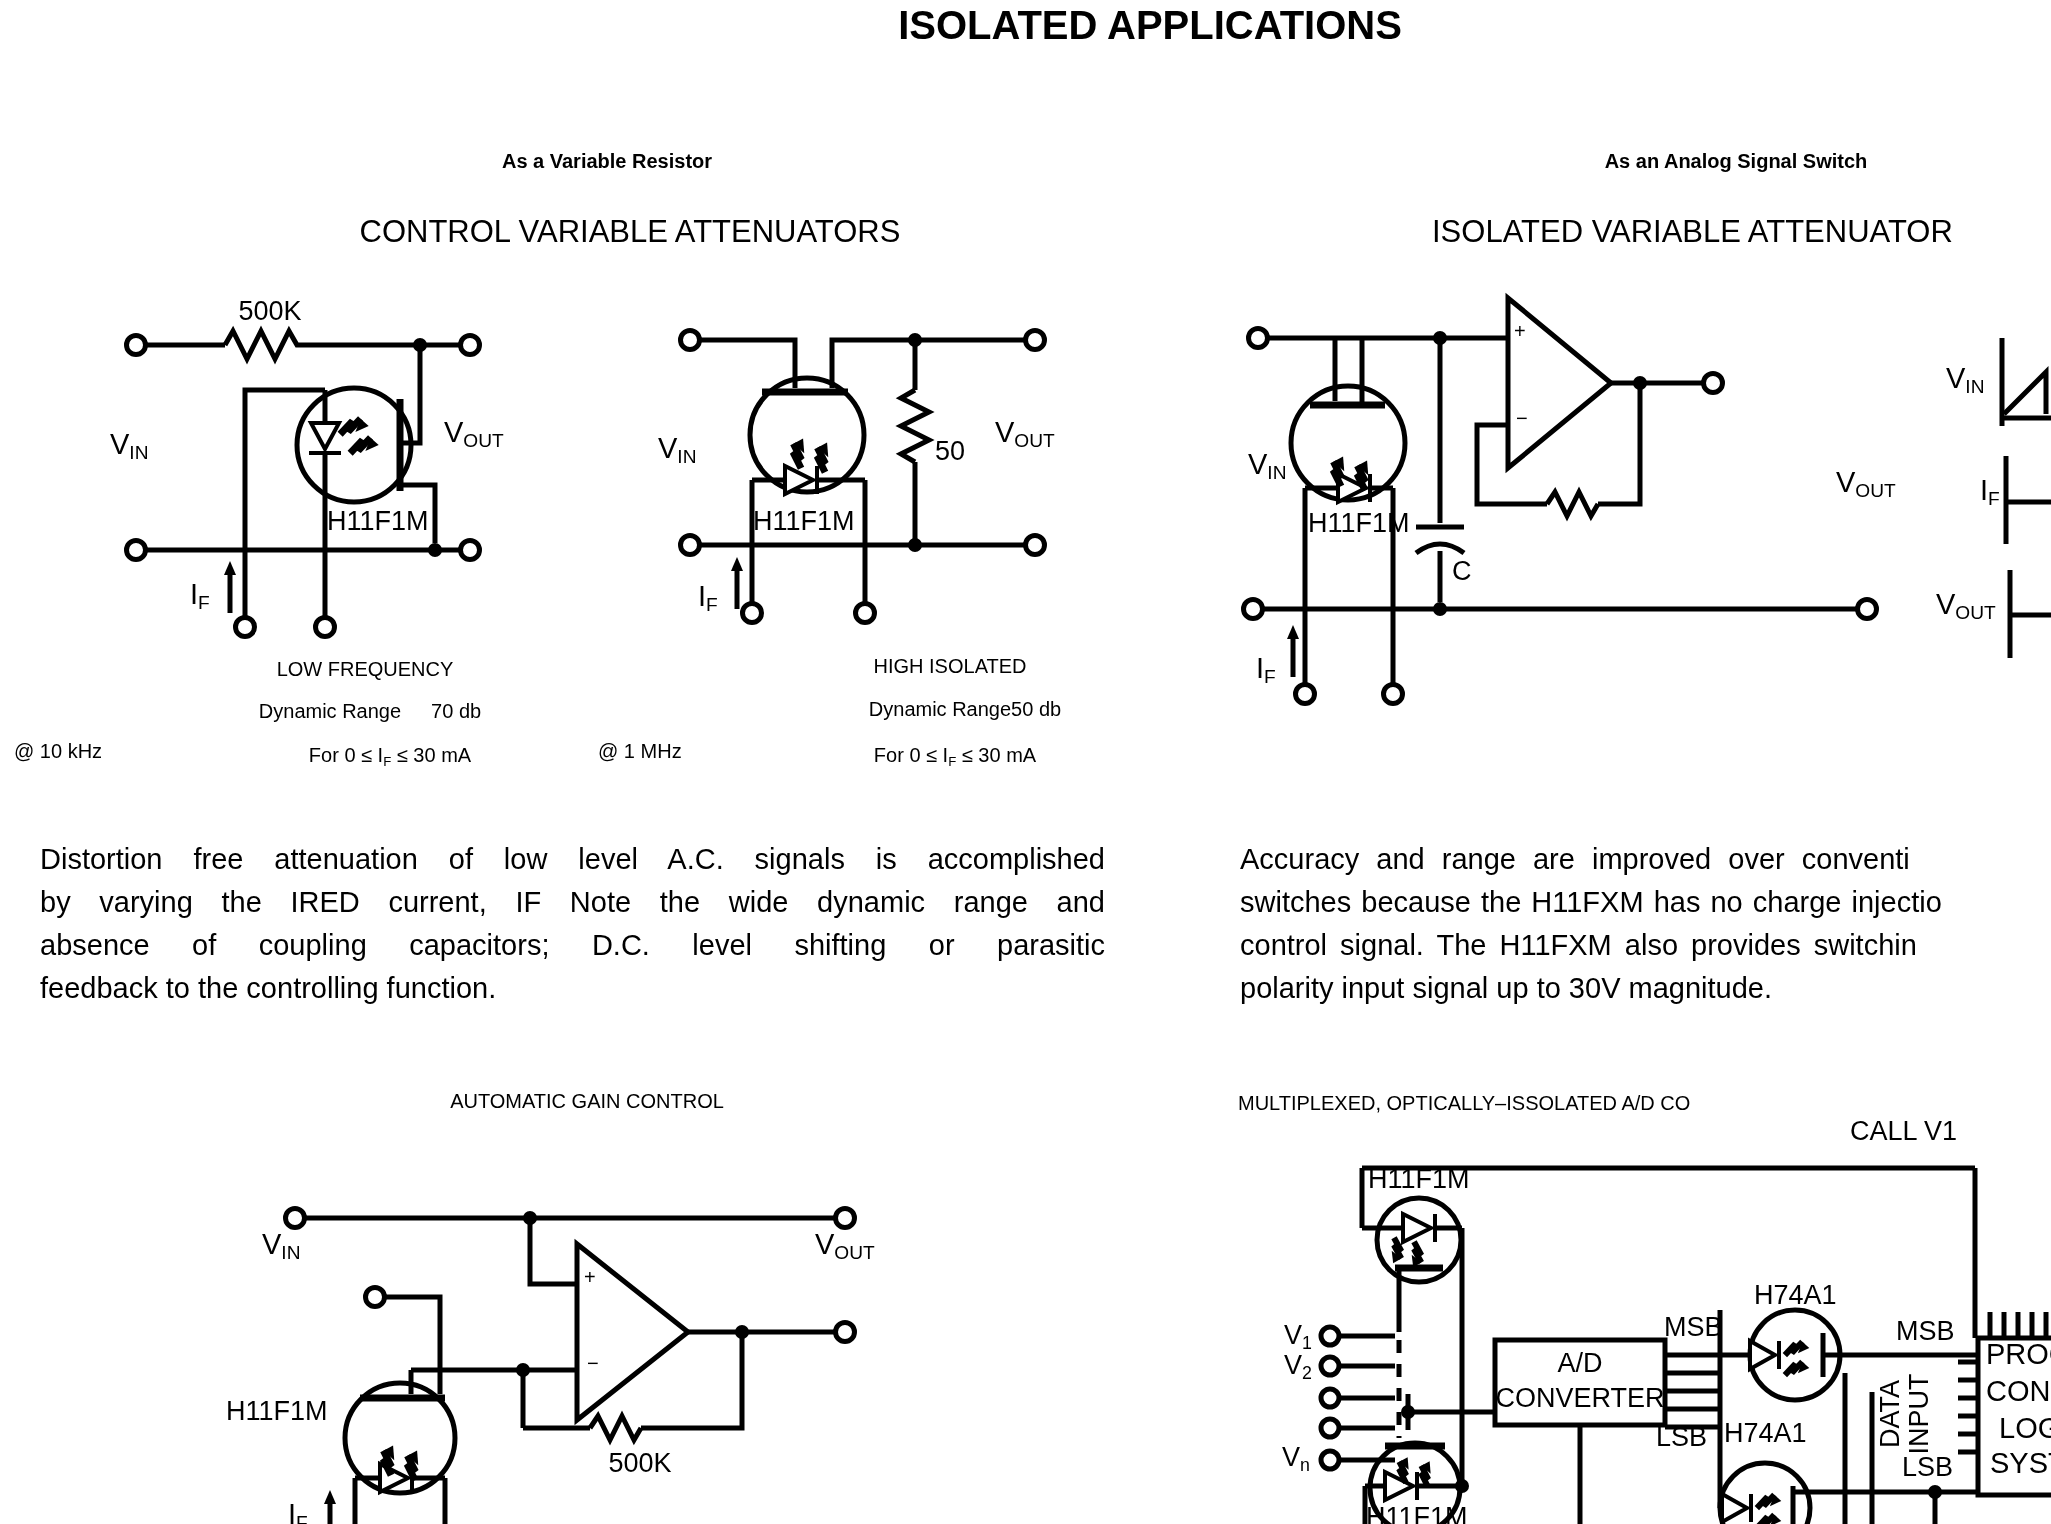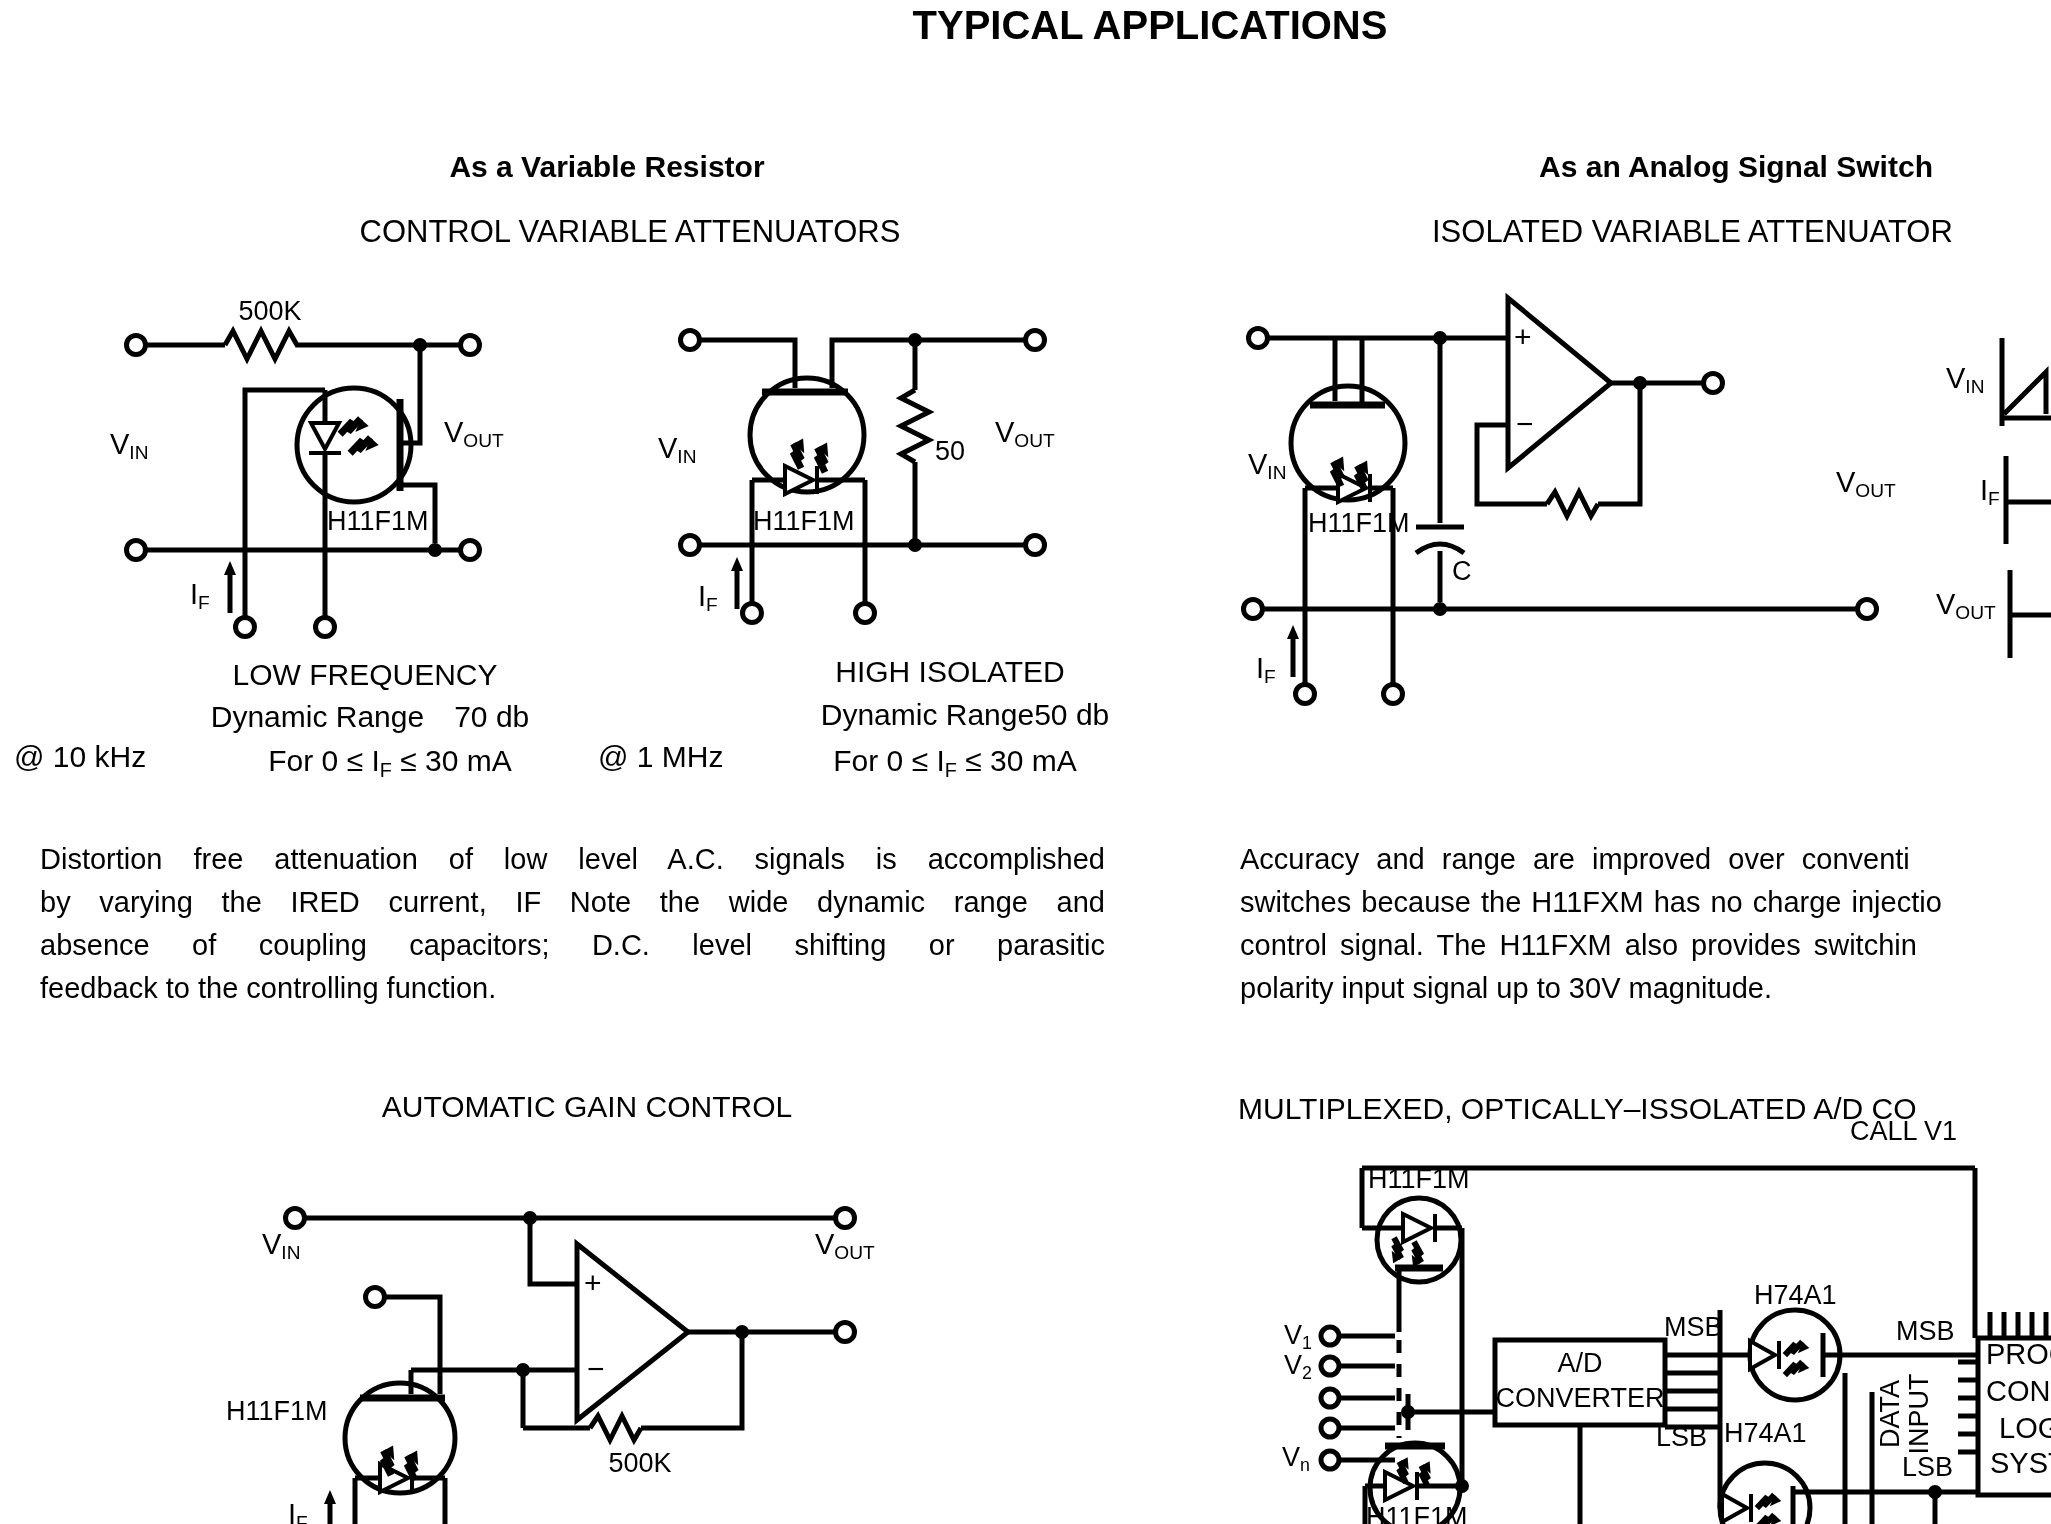--- a/index.html
+++ b/index.html
@@ -1,19 +1,19 @@
 <!DOCTYPE html>
 <html><head>
 <meta charset="utf-8">
 <style>
   html,body{margin:0;padding:0;background:#fff}
   #screen{position:relative;width:2051px;height:1524px;background:#fff;overflow:hidden;
           font-family:"Liberation Sans",sans-serif;color:#000}
   .lbl{position:absolute;white-space:nowrap;font-size:27px;line-height:1.15}
-  .f29{font-size:29px}.f30{font-size:30px}.f31{font-size:31px}
+  .f29{font-size:29px}.f30{font-size:20px}.f31{font-size:31px}
   .b{font-weight:bold}
   .ctr{text-align:center}
   .title{font-size:40px;font-weight:bold}
   .sub{font-size:0.66em;vertical-align:-0.28em}
   .para{position:absolute;font-size:29px;line-height:43px}
   .jline{text-align:justify;text-align-last:justify}
   .lastline{text-align:left;text-align-last:left}
   .nwl{white-space:nowrap}
   .ws1{word-spacing:9px}.ws2{word-spacing:2px}.ws3{word-spacing:5px}
   .clip{overflow:hidden}
@@ -28,21 +28,21 @@
   .oc{fill:none;stroke:#000;stroke-width:5}
   .led{fill:#fff;stroke:#000;stroke-width:4}
   .oa{fill:#fff;stroke:#000;stroke-width:5}
   .bz{fill:none;stroke:#000;stroke-width:3.5}
 </style>
 </head>
 <body>
 
 <div id="screen">
 
-  <div class="lbl title ctr" style="left:650px;top:2px;width:1000px">TYPICAL APPLICATIONS</div>
+  <div class="lbl title ctr" style="left:650px;top:2px;width:1000px">ISOLATED APPLICATIONS</div>
 
   <div class="lbl f30 b ctr" style="left:207px;top:150px;width:800px">As a Variable Resistor</div>
   <div class="lbl f31 ctr" style="left:230px;top:214px;width:800px">CONTROL VARIABLE ATTENUATORS</div>
 
   <div class="lbl f30 b ctr" style="left:1336px;top:150px;width:800px">As an Analog Signal Switch</div>
   <div class="lbl f31" style="left:1432px;top:214px">ISOLATED VARIABLE ATTENUATOR</div>
 
   <svg class="circ" style="left:100px;top:295px" width="420" height="350" viewBox="0 0 420 350">
     <defs>
       <g id="bolt">

